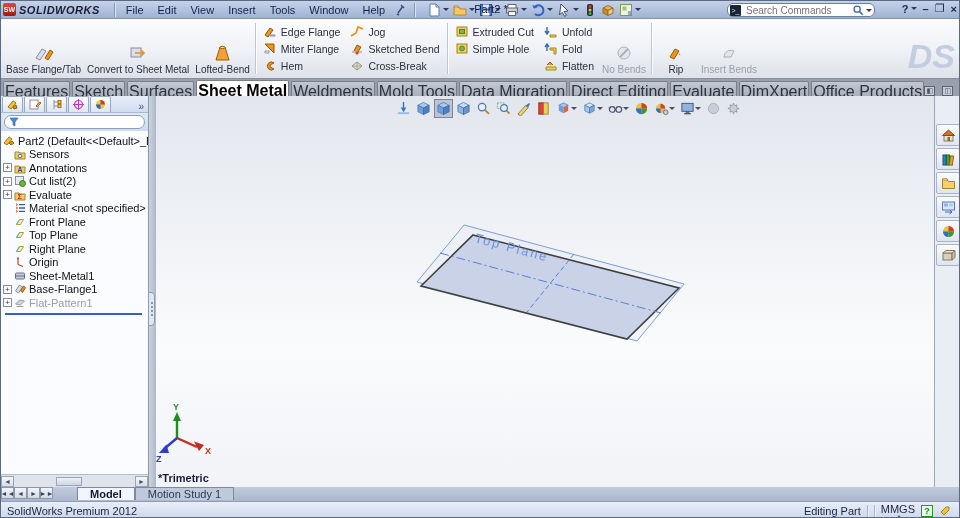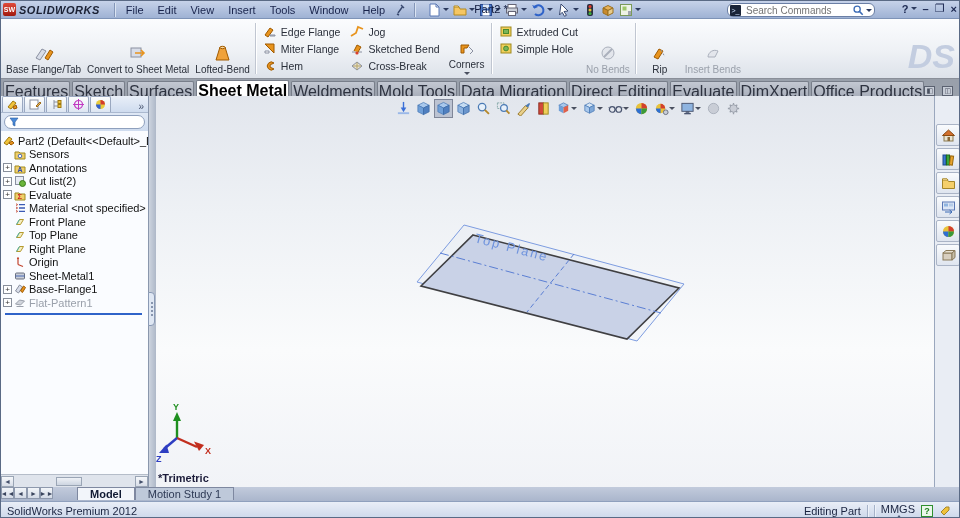--- a/index.html
+++ b/index.html
@@ -276,43 +276,58 @@
         <span>Sketched Bend</span>
       </div>
       <div class="rbtn-sm">
         <svg viewBox="0 0 14 13">
             <path d="M2 7 l5-4 5 4 -5 4z" fill="#e8e2d0" stroke="#8a90a0"></path>
             <path d="M3 7 l8 0 M7 3.5 v7" stroke="#b5a56a"></path>
           </svg>
         <span>Cross-Break</span>
       </div>
     </div>
-    <div class="rbtn-lg">
-      <svg viewBox="0 0 22 20">
-          <path d="M5 14 v-8 h8 l-2 3 h-3 v5z" fill="#e8941e" stroke="#a05a00"></path>
-          <path d="M13 8 l4 4 -3 3" fill="none" stroke="#8a90a0"></path>
-        </svg>
-      <span>Corners</span>
-      <span class="ddv"></span>
-    </div>
     <div class="rib-sep"></div>
     <div class="rib-col">
       <div class="rbtn-sm">
         <svg viewBox="0 0 14 13">
             <rect x="2" y="2" width="10" height="9" fill="#f0cf5a" stroke="#a08a20"></rect>
             <rect x="4.5" y="4.5" width="5" height="4" fill="#7ab55a" stroke="#4a8a2e"></rect>
           </svg>
         <span>Extruded Cut</span>
       </div>
       <div class="rbtn-sm">
         <svg viewBox="0 0 14 13">
             <rect x="2" y="2" width="10" height="9" fill="#f0cf5a" stroke="#a08a20"></rect>
             <circle cx="7" cy="6.5" r="2.4" fill="#7ab55a" stroke="#4a8a2e"></circle>
           </svg>
         <span>Simple Hole</span>
+      </div>
+    </div>
+    <div class="rib-col">
+      <div class="rbtn-sm">
+        <svg viewBox="0 0 14 13">
+            <path d="M3 2 v6 m-2-2 l2 3 2-3" stroke="#3a6ab5" stroke-width="1.4" fill="none"></path>
+            <path d="M6 10 h6 v2 h-6z" fill="#f0cf5a" stroke="#a08a20"></path>
+          </svg>
+        <span>Unfold</span>
+      </div>
+      <div class="rbtn-sm">
+        <svg viewBox="0 0 14 13">
+            <path d="M3 9 v-6 m-2 2 l2-3 2 3" stroke="#3a6ab5" stroke-width="1.4" fill="none"></path>
+            <path d="M6 8 h4 v4 h2 v-6 h-6z" fill="#f0cf5a" stroke="#a08a20"></path>
+          </svg>
+        <span>Fold</span>
+      </div>
+      <div class="rbtn-sm">
+        <svg viewBox="0 0 14 13">
+            <path d="M2 8 h10 v3 h-10z" fill="#f0cf5a" stroke="#a08a20"></path>
+            <path d="M3 6 l3-3 3 3" fill="#e8941e" stroke="#a05a00"></path>
+          </svg>
+        <span>Flatten</span>
       </div>
     </div>
     <div class="rbtn-lg disabled">
       <svg viewBox="0 0 22 20">
           <circle cx="11" cy="9" r="6" fill="#e3e6ec" stroke="#aab0bc"></circle>
           <line x1="7" y1="13" x2="15" y2="5" stroke="#aab0bc" stroke-width="2"></line>
         </svg>
       <span>No Bends</span>
     </div>
     <div class="rib-sep"></div>

